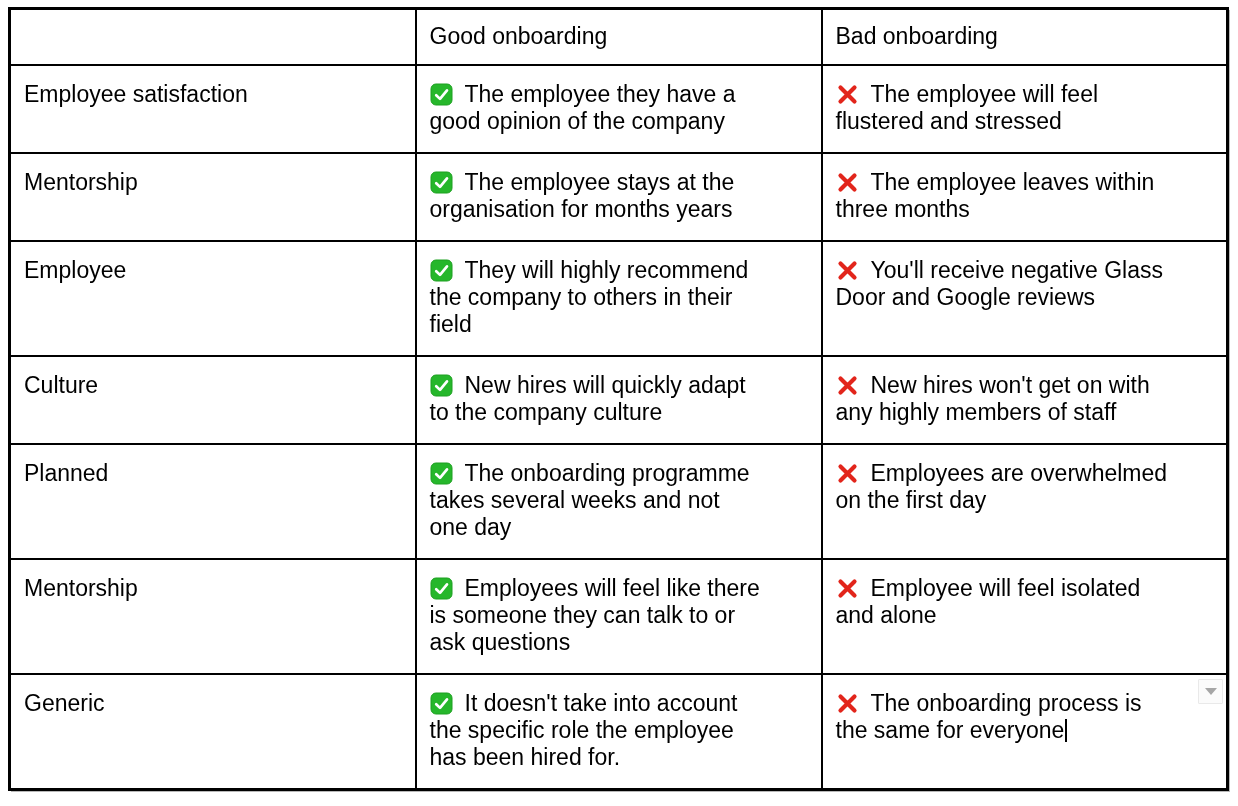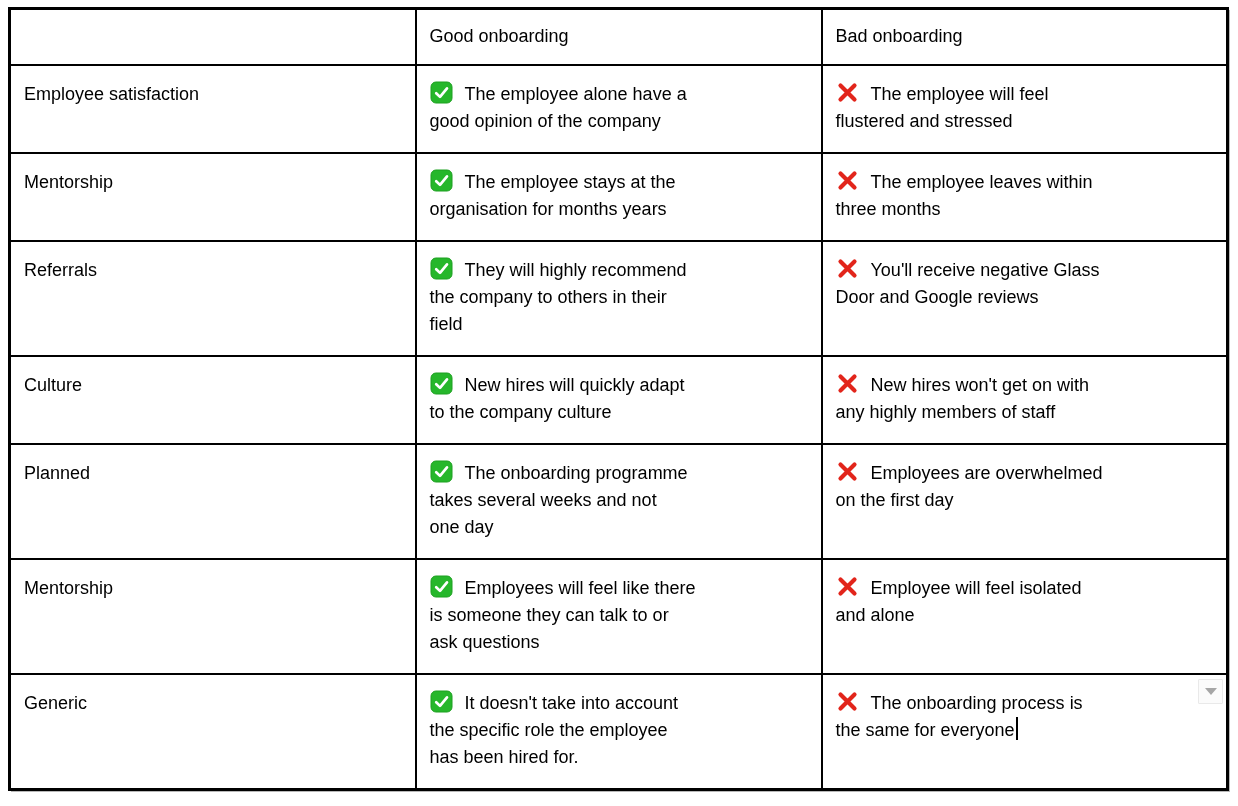--- a/index.html
+++ b/index.html
@@ -12,21 +12,21 @@
   }
   .page {
     padding: 7px 12px 8px 8px;
   }
   table.compare {
     width: 1218px;
     table-layout: fixed;
     border-collapse: collapse;
     border: 3px solid var(--table-border, #000);
     box-shadow: 2px 2px 0 -1px var(--shadow-gray, #b8b8b8);
-    font-size: 18px;
+    font-size: 23px;
     line-height: 27px;
     color: #000;
   }
   col { width: 406px; }
   th, td {
     border: 2px solid var(--table-border, #000);
     text-align: left;
     vertical-align: top;
     font-weight: normal;
     padding: 15px 8px 17px 13px;
@@ -90,21 +90,21 @@
   <tr>
     <td>
       <span class="cell-text">Employee satisfaction</span>
     </td>
     <td>
       <span class="emoji">
         <svg viewBox="0 0 23 23" aria-hidden="true">
           <rect class="check-bg" x="1" y="1" width="21" height="21" rx="5"></rect>
           <path class="check-tick" d="M6.2 12.2 L10 15.9 L17 7.4"></path>
         </svg>
-      </span><span class="cell-text">The employee alone have a
+      </span><span class="cell-text">The employee they have a
 good opinion of the company</span>
     </td>
     <td>
       <span class="emoji">
         <svg viewBox="0 0 23 23" aria-hidden="true">
           <path class="cross-stroke" d="M4.5 4.5 L18.5 18.5 M18.5 4.5 L4.5 18.5"></path>
         </svg>
       </span><span class="cell-text">The employee will feel
 flustered and stressed</span>
       
@@ -130,21 +130,21 @@
           <path class="cross-stroke" d="M4.5 4.5 L18.5 18.5 M18.5 4.5 L4.5 18.5"></path>
         </svg>
       </span><span class="cell-text">The employee leaves within
 three months</span>
       
     </td>
   </tr>
 
   <tr>
     <td>
-      <span class="cell-text">Referrals</span>
+      <span class="cell-text">Employee</span>
     </td>
     <td>
       <span class="emoji">
         <svg viewBox="0 0 23 23" aria-hidden="true">
           <rect class="check-bg" x="1" y="1" width="21" height="21" rx="5"></rect>
           <path class="check-tick" d="M6.2 12.2 L10 15.9 L17 7.4"></path>
         </svg>
       </span><span class="cell-text">They will highly recommend
 the company to others in their
 field</span>

